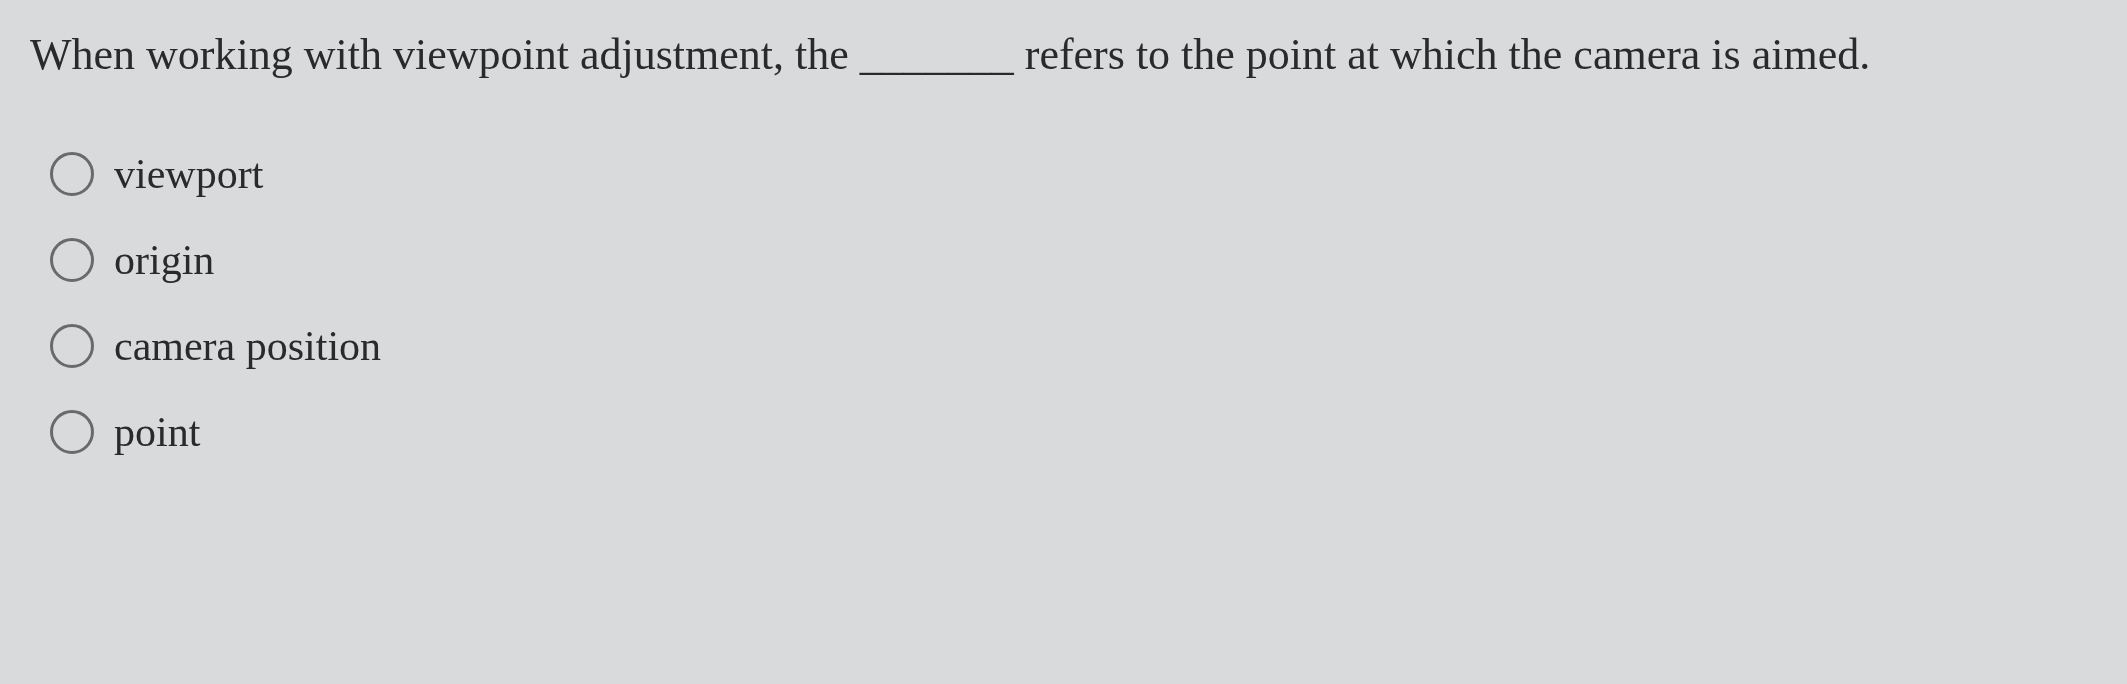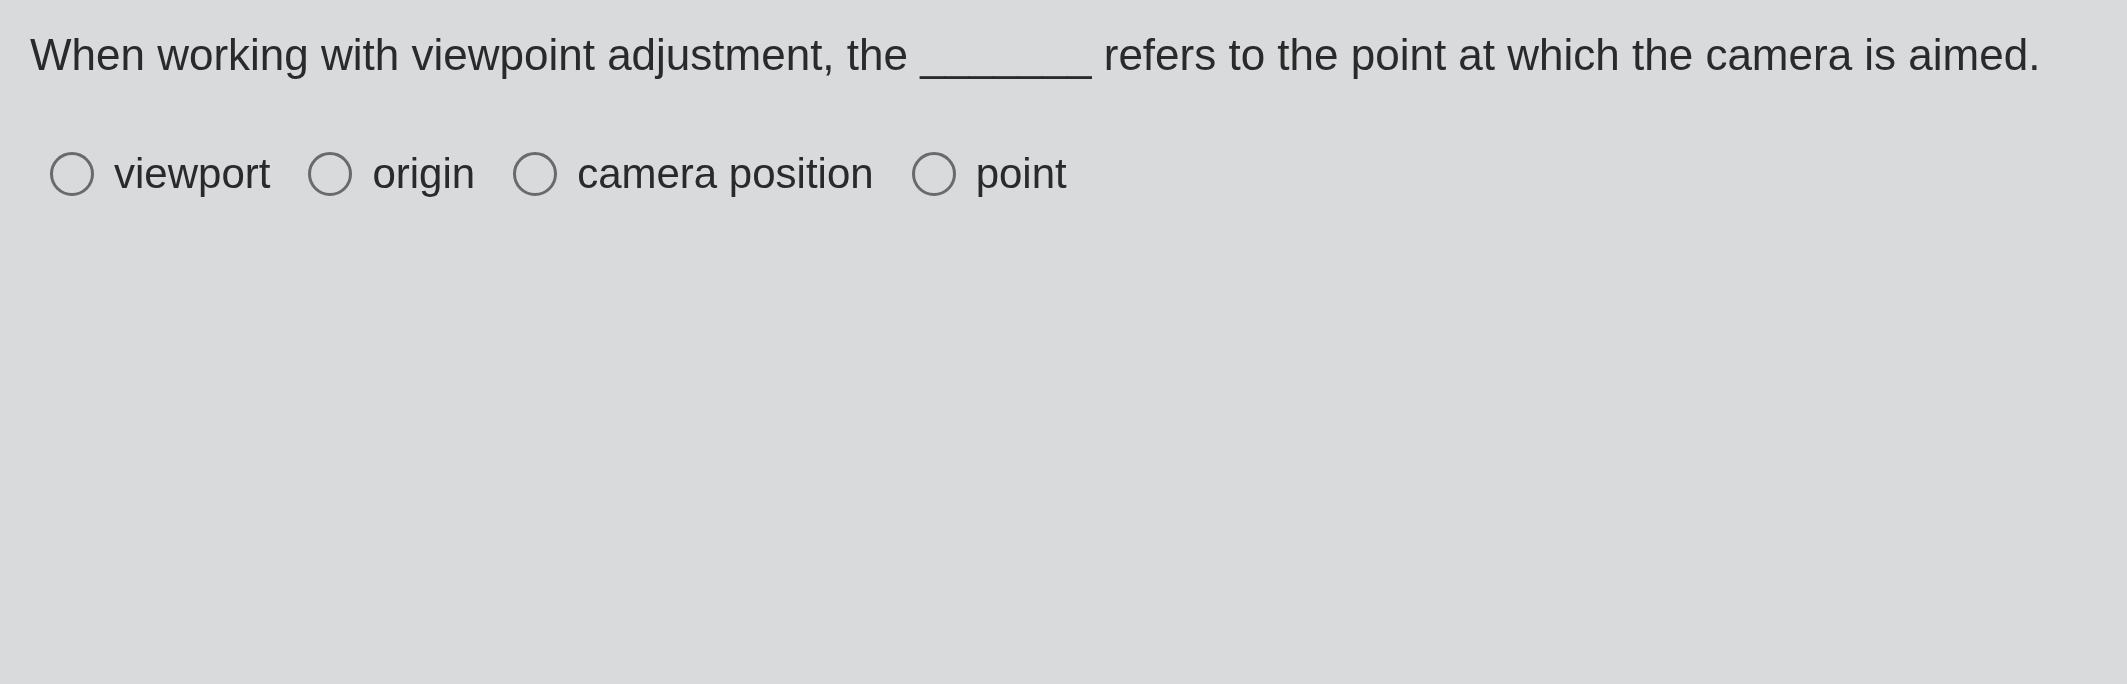--- a/index.html
+++ b/index.html
@@ -1,36 +1,38 @@
 <!DOCTYPE html>
 <html><head>
   <meta charset="utf-8">
   <style>
     * {
       margin: 0;
       padding: 0;
       box-sizing: border-box;
+      font-family: Liberation Serif, serif;
     }
     body {
       background: #d8dadc;
       font-family: 'Segoe UI', Arial, sans-serif;
       padding: 20px 30px;
       width: 2127px;
       height: 684px;
       color: #2d2d2d;
     }
     .question-text {
       font-size: 44px;
       line-height: 1.6;
       color: #2a2a2a;
       margin-bottom: 60px;
       font-weight: 400;
     }
     .options {
       display: flex;
+      flex-direction: column;
       gap: 38px;
       padding-left: 20px;
     }
     .option {
       display: flex;
       align-items: center;
       gap: 20px;
     }
     .radio-circle {
       width: 44px;

